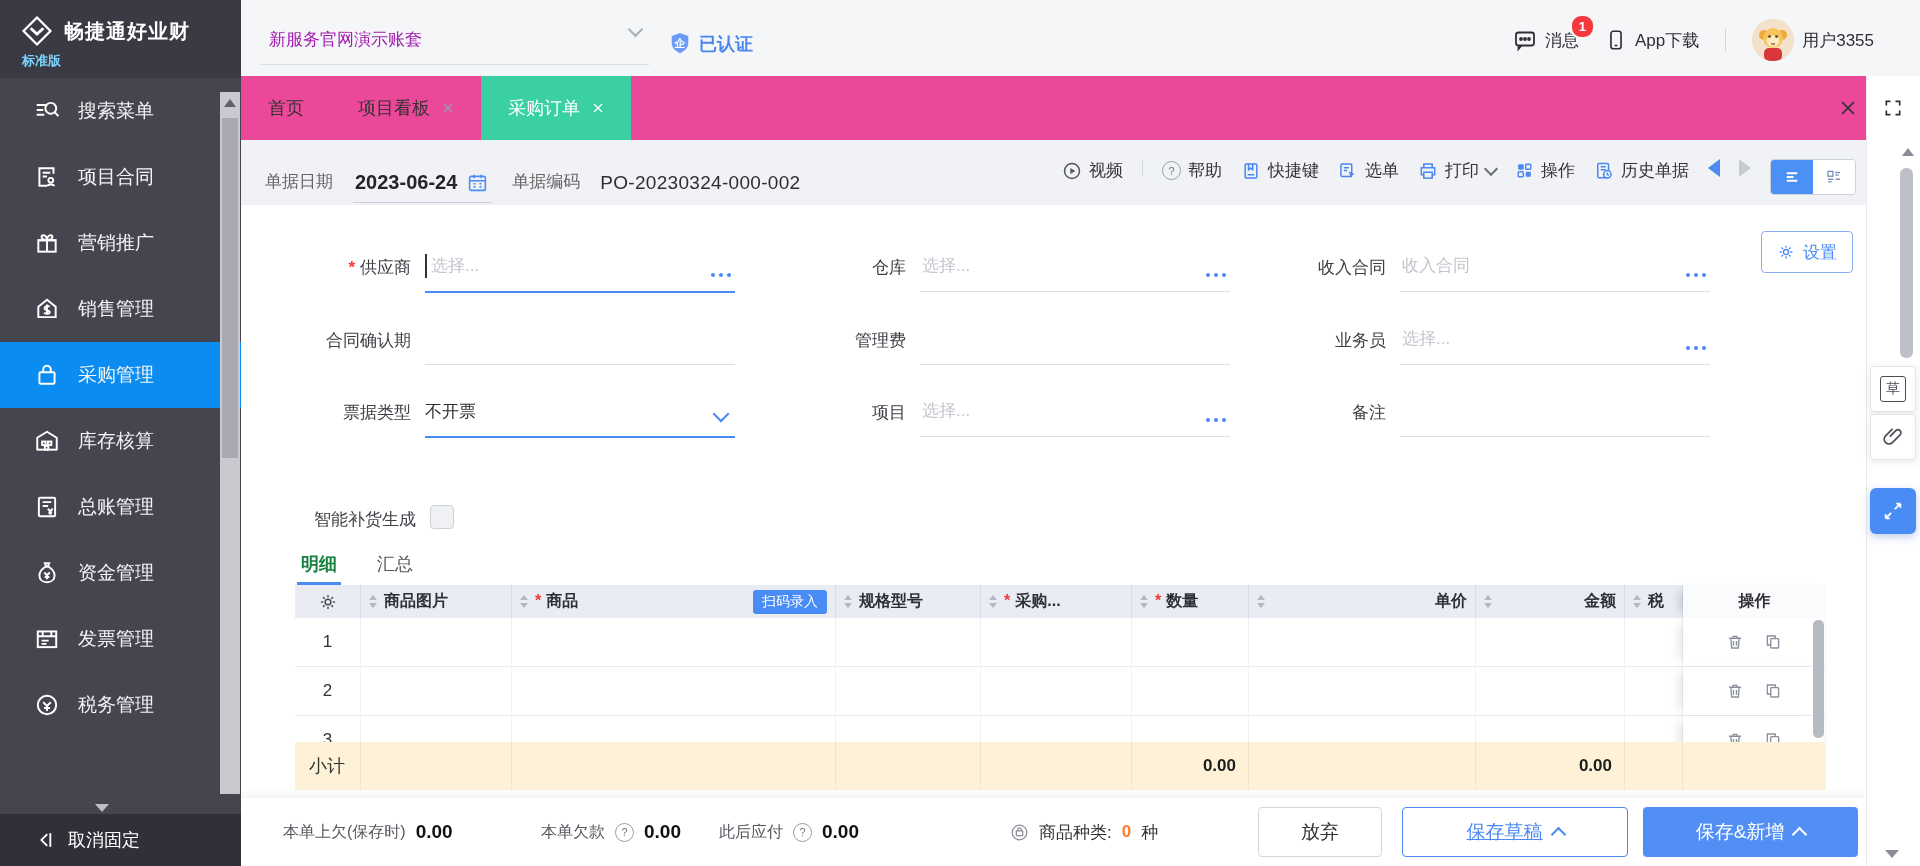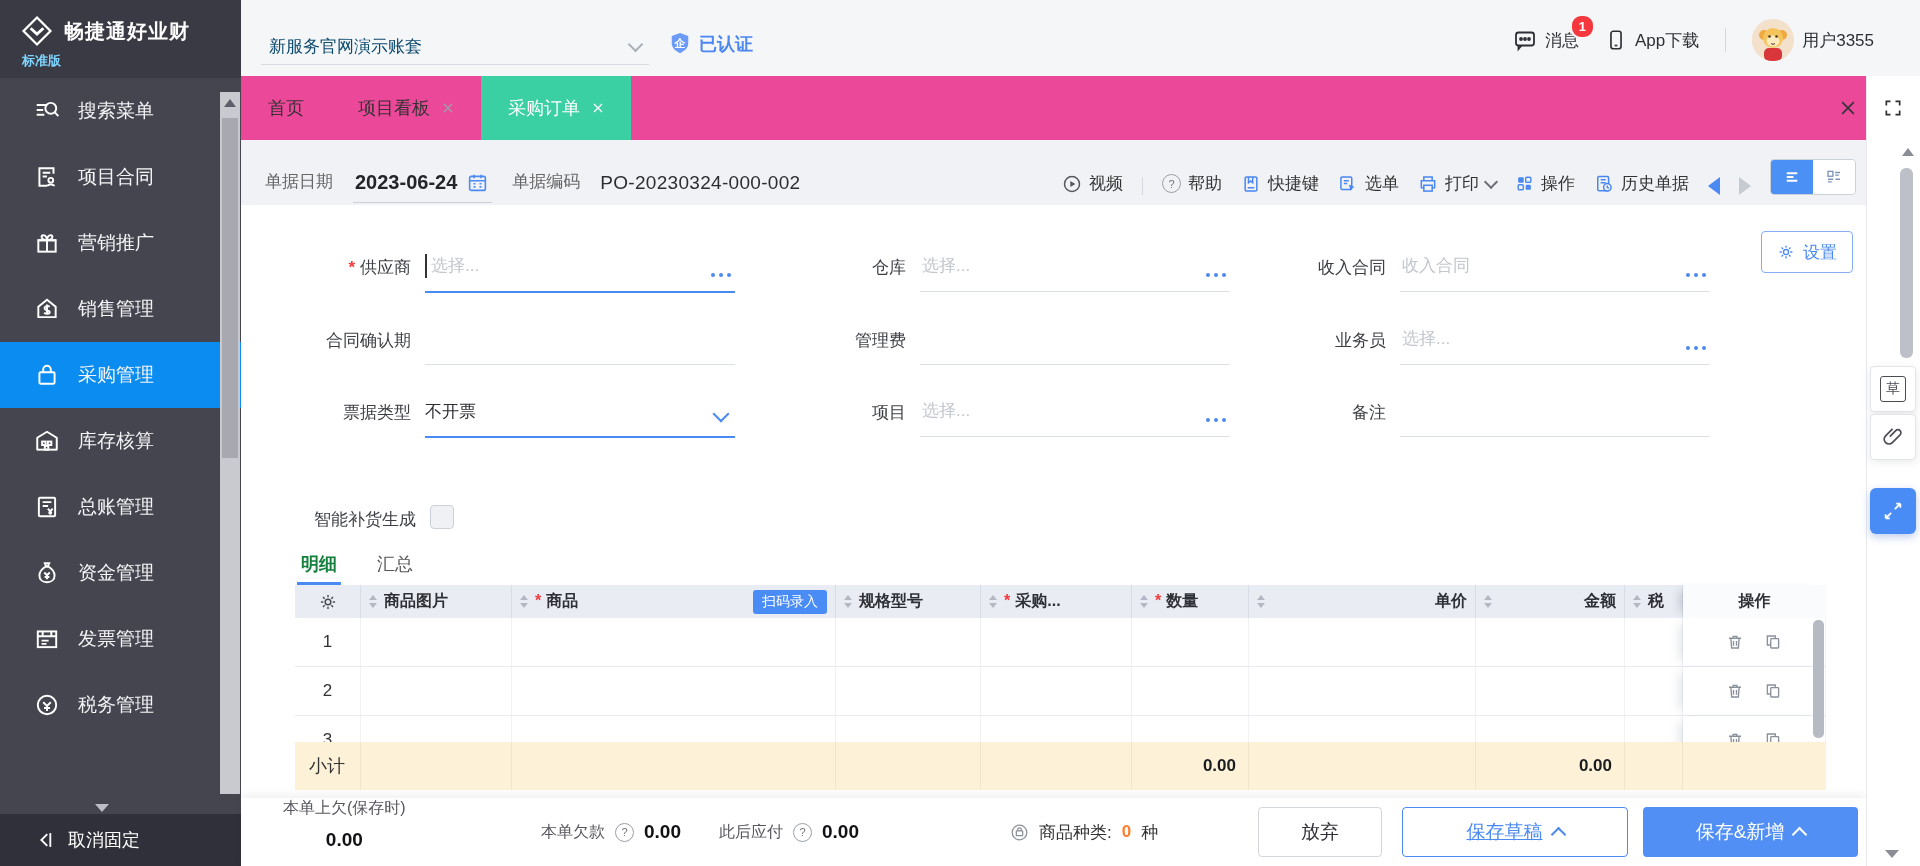--- a/index.html
+++ b/index.html
@@ -18,21 +18,21 @@
   .mil{font-size:19px;}
   .mic{width:26px;height:26px;color:#fff;}
   .side-scroll{position:absolute;right:1px;top:92px;width:20px;height:702px;background:#c9cad0;}
   .ss-up{position:absolute;top:7px;left:4px;width:0;height:0;border-left:6px solid transparent;border-right:6px solid transparent;border-bottom:8px solid #5f5f6b;}
   .ss-thumb{position:absolute;top:26px;left:2px;width:16px;height:340px;background:#a7a8b0;}
   .menu-more{position:absolute;bottom:54px;left:95px;width:0;height:0;border-left:7px solid transparent;border-right:7px solid transparent;border-top:8px solid #bcbdc6;}
   .unpin{position:absolute;left:0;bottom:0;width:241px;height:52px;background:#30303a;display:flex;align-items:center;gap:12px;padding-left:34px;color:#fff;cursor:pointer;}
   .unpin-label{font-size:18px;}
   
   .topbar{position:absolute;left:241px;top:0;width:1679px;height:76px;background:#f5f6f8;}
-  .account{position:absolute;left:20px;top:28px;width:372px;height:36px;border-bottom:1px solid #d9dce1;display:flex;align-items:center;justify-content:space-between;padding:0 8px;color:#0c4a6e;font-size:17px;cursor:pointer;}
+  .account{position:absolute;left:20px;top:28px;width:372px;height:36px;border-bottom:1px solid #d9dce1;display:flex;justify-content:space-between;padding:0 8px;color:#a21caf;font-size:17px;cursor:pointer;}
   .chev{width:9px;height:9px;border-right:2px solid #aab0b9;border-bottom:2px solid #aab0b9;transform:rotate(45deg);margin-top:-4px;}
   .cert{position:absolute;left:428px;top:32px;display:flex;align-items:center;gap:8px;color:#4a87f0;font-size:18px;font-weight:bold;}
   .shield-wrap{position:relative;width:22px;height:24px;}
   .shield-glyph{position:absolute;left:0;top:4px;width:22px;text-align:center;color:#fff;font-size:11px;font-weight:bold;}
   .tbr{position:absolute;right:46px;top:18px;height:44px;display:flex;align-items:center;gap:26px;font-size:17px;color:#2e2e35;}
   .tbr-item{display:flex;align-items:center;gap:8px;cursor:pointer;}
   .msg{position:relative;}
   .badge{position:absolute;top:-14px;right:-16px;min-width:21px;height:21px;border-radius:11px;background:#f5383d;color:#fff;font-size:13px;font-weight:bold;display:flex;align-items:center;justify-content:center;border:2px solid #f5f6f8;}
   .tb-div{width:1px;height:24px;background:#d4d7dc;}
   .avatar{width:42px;height:42px;border-radius:50%;background:#f6e3cd;overflow:hidden;cursor:pointer;}
@@ -42,21 +42,21 @@
   .tab.active{background:#3ad0a3;color:#fff;}
   .tab-close{width:12px;height:12px;}
   .main-close{position:absolute;right:8px;top:22px;width:20px;height:20px;cursor:pointer;color:#333;}
   
   .band{position:absolute;left:241px;top:140px;width:1625px;height:65px;background:#f1f2f6;}
   .bl{position:absolute;left:24px;bottom:2px;display:flex;align-items:flex-end;gap:20px;}
   .blabel{font-size:17px;color:#666;padding-bottom:10px;}
   .datebox{display:flex;align-items:center;gap:10px;border-bottom:1px solid #ccd0d8;padding:0 6px 8px 2px;}
   .dateval{font-size:20px;font-weight:bold;color:#23252b;}
   .codeval{font-size:19px;color:#2c2e33;padding-bottom:9px;letter-spacing:.3px;}
-  .br{position:absolute;right:10px;bottom:10px;display:flex;align-items:flex-end;gap:19px;font-size:17px;color:#333;}
+  .br{position:absolute;right:10px;bottom:10px;display:flex;align-items:flex-start;gap:19px;font-size:17px;color:#333;}
   .bact{display:flex;align-items:center;gap:7px;cursor:pointer;}
   .blue-ic{color:#4a87f0;}
   .gray-ic{color:#55575e;}
   .vdiv{width:1px;height:18px;background:#d5d8de;}
   .tri-l{width:0;height:0;border-top:9px solid transparent;border-bottom:9px solid transparent;border-right:12px solid #4a8af2;cursor:pointer;}
   .tri-r{width:0;height:0;border-top:9px solid transparent;border-bottom:9px solid transparent;border-left:12px solid #c6cad1;cursor:pointer;}
   .vg{display:flex;border:1px solid #ccd1d9;border-radius:4px;overflow:hidden;}
   .vb{width:42px;height:34px;display:flex;align-items:center;justify-content:center;background:#fff;cursor:pointer;color:#7e93b8;}
   .vb.on{background:#4a90f5;color:#fff;}
   .caret-dn{width:8px;height:8px;border-right:2px solid #6b6e75;border-bottom:2px solid #6b6e75;transform:rotate(45deg);margin-top:-3px;}
@@ -728,21 +728,21 @@
       <div class="sc"></div>
       <div class="sc rt">0.00</div>
       <div class="sc"></div>
       <div class="sc rt">0.00</div>
       <div class="sc"></div>
       <div class="sc ops"></div>
     </div>
   </div>
 
   <div class="footer">
-    <div class="fs" style="left:42px;flex-direction:column;">
+    <div class="fs" style="left:42px;">
       <span class="fl">本单上欠(保存时)</span>
       <span class="fv">0.00</span>
     </div>
     <div class="fs" style="left:300px;">
       <span class="fl">本单欠款</span>
       <span class="qmark"></span>
       <span class="fv">0.00</span>
     </div>
     <div class="fs" style="left:478px;">
       <span class="fl">此后应付</span>

